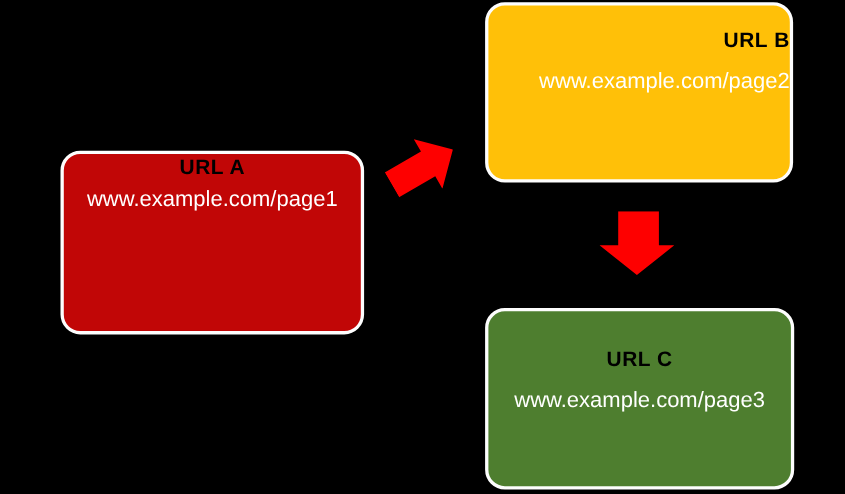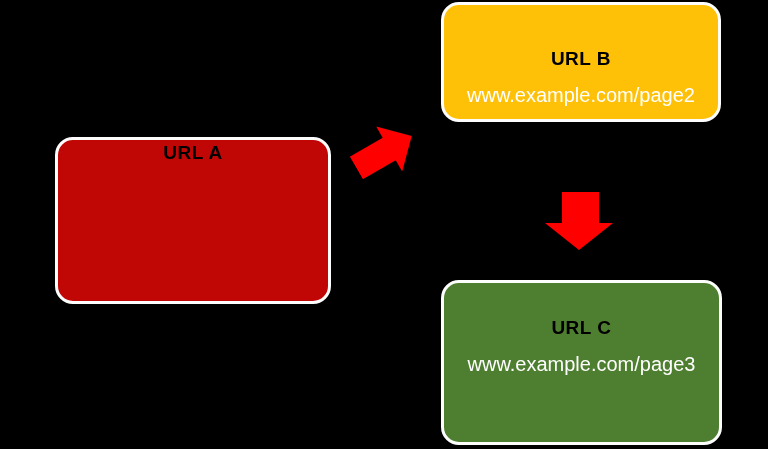--- a/index.html
+++ b/index.html
@@ -25,22 +25,23 @@
     align-items: center;
     text-align: center;
   }
   .node-a {
     left: 55px; top: 137px;
     width: 276px; height: 167px;
     justify-content: flex-start;
   }
   .node-b {
     left: 441px; top: 2px;
-    width: 280px; height: 120px;
-    padding-top: 41px;
+    width: 280px; height: 164px;
+    padding-top: 20px;
+    align-items: flex-end;
   }
   .node-c {
     left: 441px; top: 280px;
     width: 281px; height: 165px;
     padding-top: 32px;
   }
   .node-title {
     font-size: 19px;
     font-weight: bold;
     color: #000000;
@@ -67,20 +68,21 @@
     width: 68px; height: 58px;
   }
 </style>
 </head>
 <body>
 
 <div class="canvas">
 
   <div class="node node-a" style="background-color: rgb(193, 6, 6);">
     <div class="node-title">URL A</div>
+    <div class="node-url">www.example.com/page1</div>
   </div>
 
   <div class="node node-b" style="background-color: rgb(255, 192, 8);">
     <div class="node-title">URL B</div>
     <div class="node-url">www.example.com/page2</div>
   </div>
 
   <div class="node node-c" style="background-color: rgb(78, 126, 47);">
     <div class="node-title">URL C</div>
     <div class="node-url">www.example.com/page3</div>

